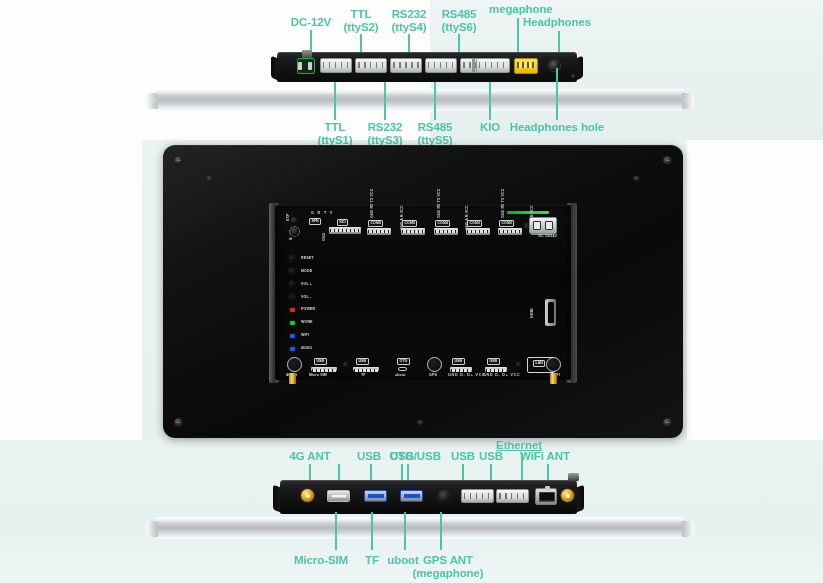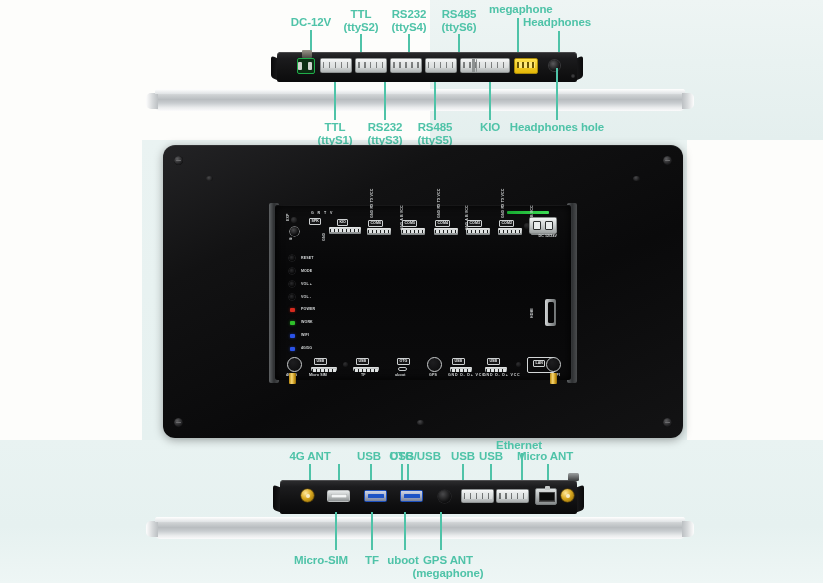--- a/index.html
+++ b/index.html
@@ -521,27 +521,27 @@
   <div class="cal ctr" style="left:463px; top:450px;">
     <div>USB</div>
   </div>
   <div class="lead" style="left:462px; top:464px; height:23px;"></div>
 
   <div class="cal ctr" style="left:491px; top:450px;">
     <div>USB</div>
   </div>
   <div class="lead" style="left:490px; top:464px; height:23px;"></div>
 
-  <div class="cal ctr" style="left:519px; top:439px;">
+  <div class="cal ctr" style="left:519px; top:439px;text-decoration:underline;">
     <div>Ethernet</div>
   </div>
   <div class="lead" style="left:521px; top:453px; height:34px;"></div>
 
   <div class="cal ctr" style="left:545px; top:450px;">
-    <div>Micro ANT</div>
+    <div>WiFi ANT</div>
   </div>
   <div class="lead" style="left:547px; top:464px; height:23px;"></div>
 
   <div id="dev-bot">
     <div class="chamfer-l"></div>
     <div class="chamfer-r"></div>
     <div class="body">
       <div class="sma" style="left:21px;"></div>
       <div class="usb-a white" style="left:47px;">
           <i></i>

